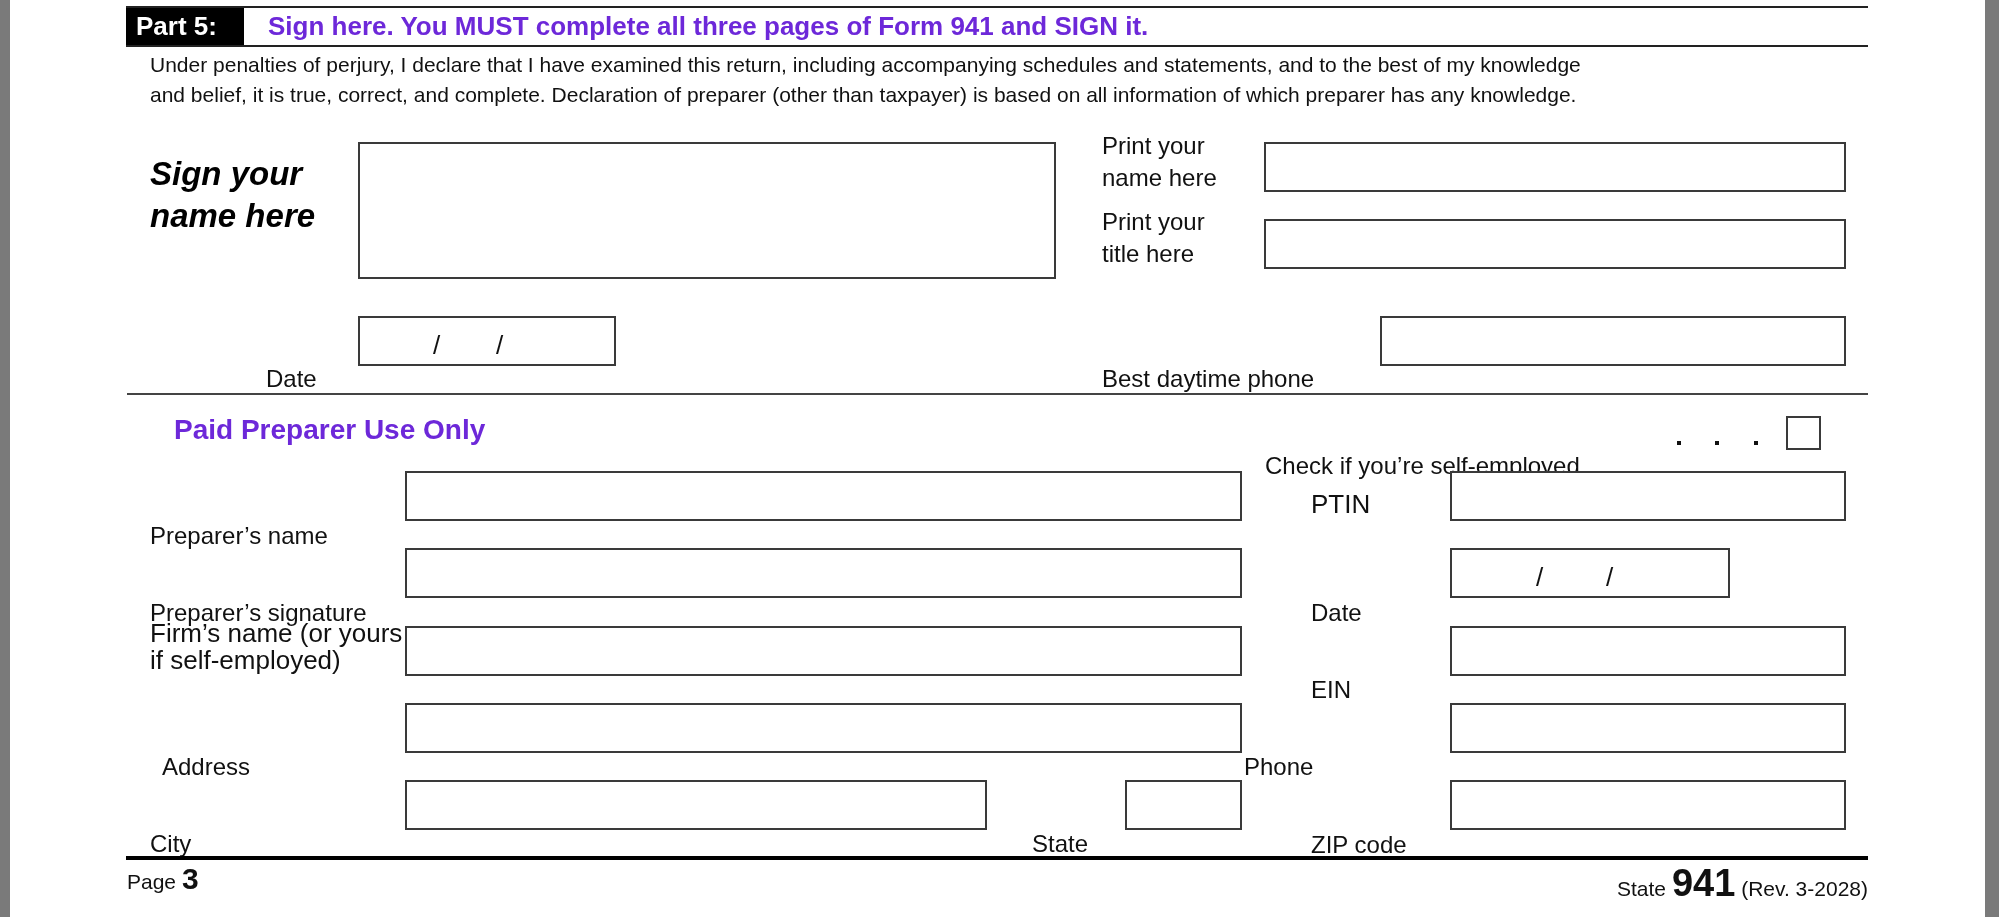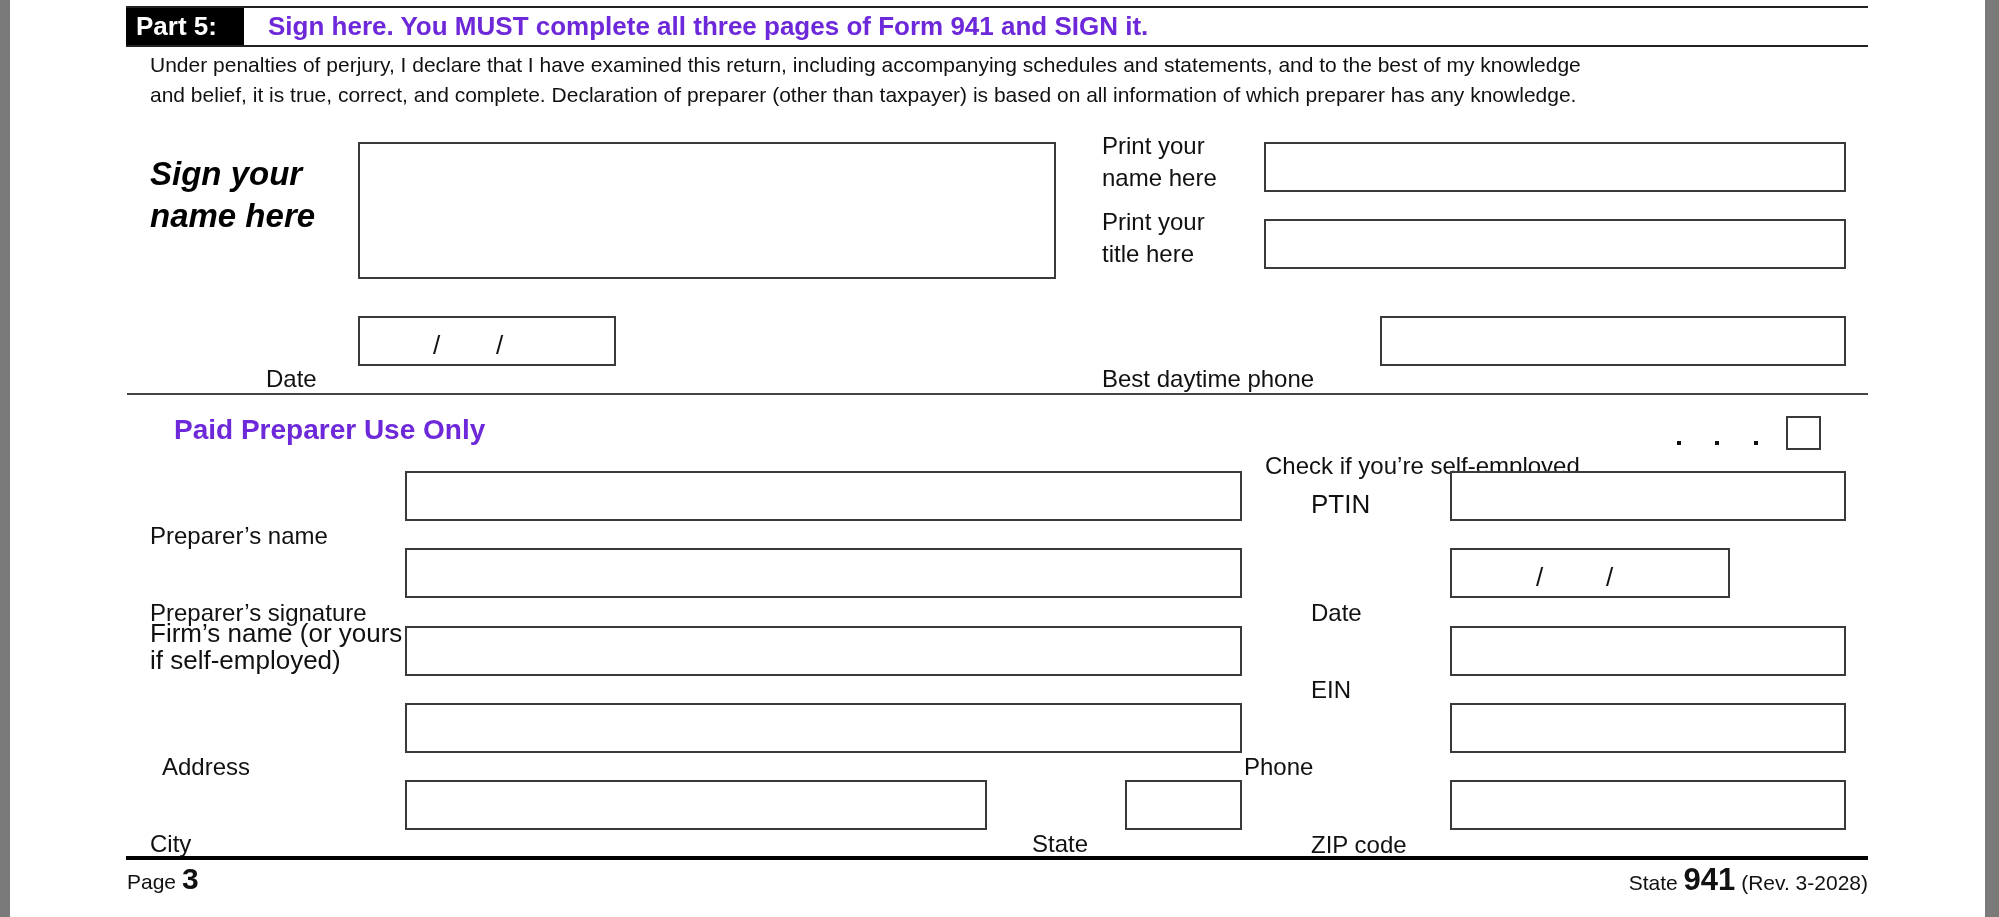--- a/index.html
+++ b/index.html
@@ -25,21 +25,21 @@
     .decl { position: absolute; left: 150px; font-size: 21px; color: #111; white-space: nowrap; }
     .lbl { position: absolute; font-size: 24px; color: #111; white-space: nowrap; margin-top: 32px; }
     .lbl-sm { position: absolute; font-size: 26px; color: #111; line-height: 27px; white-space: nowrap; }
     .big-bold { position: absolute; font-size: 33px; font-weight: bold; line-height: 42px; color: #000; }
     .section-title { position: absolute; font-size: 28px; font-weight: bold; color: #6d28d9; white-space: nowrap; }
     .slash { position: absolute; font-size: 26px; color: #111; }
     .dot { position: absolute; width: 4px; height: 4px; background: #111; }
     .footer-left { position: absolute; left: 127px; top: 862px; font-size: 21px; white-space: nowrap; }
     .footer-left .pg { font-size: 30px; font-weight: bold; }
     .footer-right { position: absolute; right: 131px; top: 862px; font-size: 21px; white-space: nowrap; }
-    .footer-right .fn { font-size: 31px; font-weight: bold; }
+    .footer-right .fn { font-size: 38px; font-weight: bold; }
     .checkbox { position: absolute; border: 2px solid #3a3a3a; box-sizing: border-box; background: #fff; }
   </style>
 </head>
 <body>
 
 <div class="gutter-left"></div>
 <div class="gutter-right"></div>
 
 <div class="hline" style="left:126px; top:6px; width:1742px; height:2px;"></div>
 <div class="part-tag">Part 5:</div>

